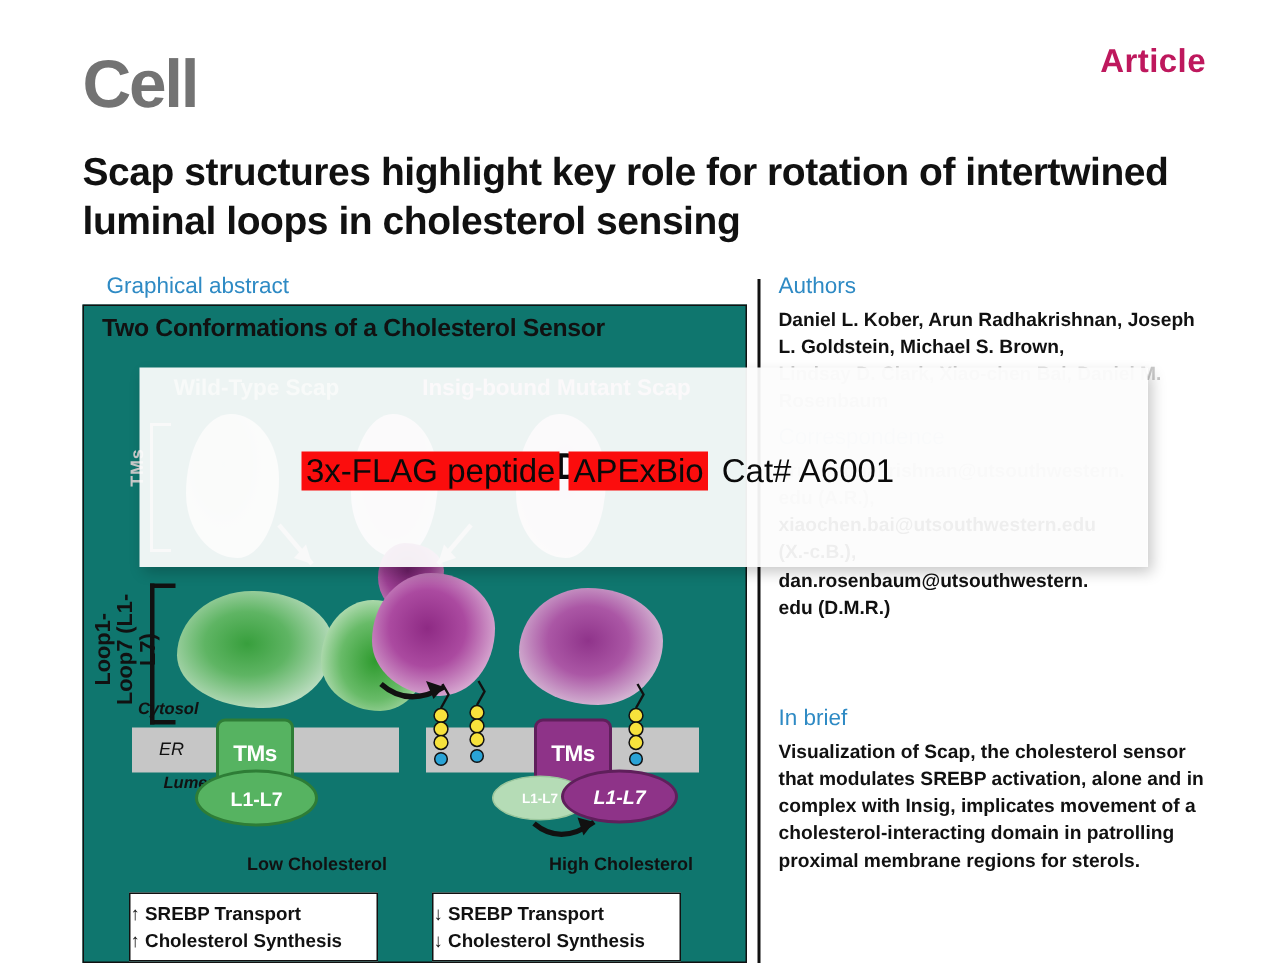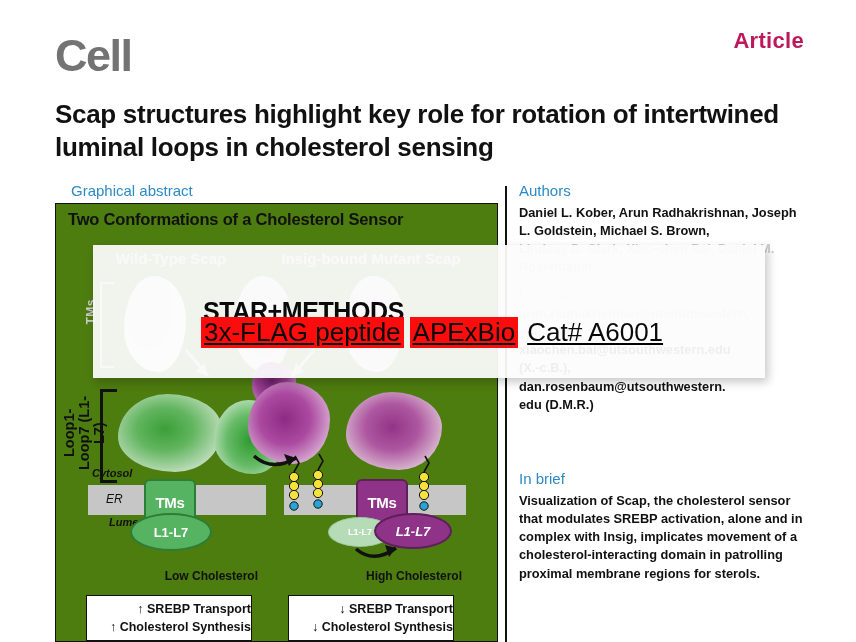--- a/index.html
+++ b/index.html
@@ -30,21 +30,21 @@
     line-height:1.28;letter-spacing:-0.3px;
   }
   .section-head{
     font-size:15px;font-weight:normal;color:#2e8ac4;
   }
   .ga-label{position:absolute;left:55px;top:182px;margin-left:16px;}
 
   
   .figure-box{
     position:absolute;left:55px;top:203px;width:443px;height:439px;
-    border:1.6px solid #111;background:#4d7c0f;box-sizing:border-box;
+    border:1.6px solid #111;background:#0f766e;box-sizing:border-box;
     overflow:hidden;
   }
   .fig-title{
     position:absolute;left:12px;top:6px;
     font-size:16.5px;font-weight:bold;color:#111;letter-spacing:-0.2px;
   }
   .panel-label{
     position:absolute;font-size:15px;font-weight:bold;text-align:center;
     line-height:1.15;
   }
@@ -121,21 +121,21 @@
   .oval-lightgreen{left:272px;top:313px;width:62px;height:28px;background:#b5dcb6;border:1.5px solid #9ac69c;
     font-size:9px;color:#ffffff;}
   .oval-purple{left:318px;top:309px;width:74px;height:32px;background:#8e3388;border:2px solid #5f1f5b;
     font-style:italic;}
 
   .cond-title{position:absolute;font-size:12px;font-weight:bold;color:#111;text-align:right;width:180px;}
   .cond-low{left:22px;top:365px;}
   .cond-high{left:226px;top:365px;}
 
   .cond-box{position:absolute;border:1.8px solid #111;box-sizing:border-box;
-    width:166px;height:46px;padding-top:4px;text-align:right;background:#fff;}
+    width:166px;height:46px;padding-top:4px;text-align:left;background:#fff;}
   .cond-box-left{left:30px;top:391px;}
   .cond-box-right{left:232px;top:391px;}
   .cond-line{font-size:12.5px;font-weight:bold;color:#111;line-height:1.45;white-space:nowrap;}
 
   
   .v-divider{position:absolute;left:505px;top:186px;width:1.6px;height:456px;background:#111;}
   .rc-head{font-size:15px;color:#2e8ac4;margin:0 0 5px 0;}
   .rc-body{font-size:12.8px;color:#111;font-weight:bold;line-height:1.42;}
   .rc-body.faded{color:#c9c9c9;}
 
@@ -148,23 +148,23 @@
     position:absolute;left:93px;top:245px;width:672px;height:133px;
     background:rgba(252,252,252,0.94);
     box-shadow:3px 4px 9px rgba(0,0,0,0.22);
     box-sizing:border-box;
   }
   .ov-title{
     position:absolute;left:110px;top:52px;
     font-size:25px;font-weight:bold;color:#0a0a0a;letter-spacing:-0.4px;
   }
   .ov-row{
-    position:absolute;left:108px;top:72px;
+    position:absolute;left:108px;top:56px;
     display:flex;align-items:flex-start;gap:6px;
-    font-size:26px;line-height:1.1;white-space:nowrap;text-decoration:underline;
+    font-size:22px;line-height:1.1;white-space:nowrap;
   }
   .hl{background:#fb0d0d;color:#0a0a0a;padding:1px 3px;}
   .plain{color:#0a0a0a;padding:1px 3px;}
 </style>
 </head>
 <body>
 
 <div id="page">
 
   <div class="article-tag">Article</div>

